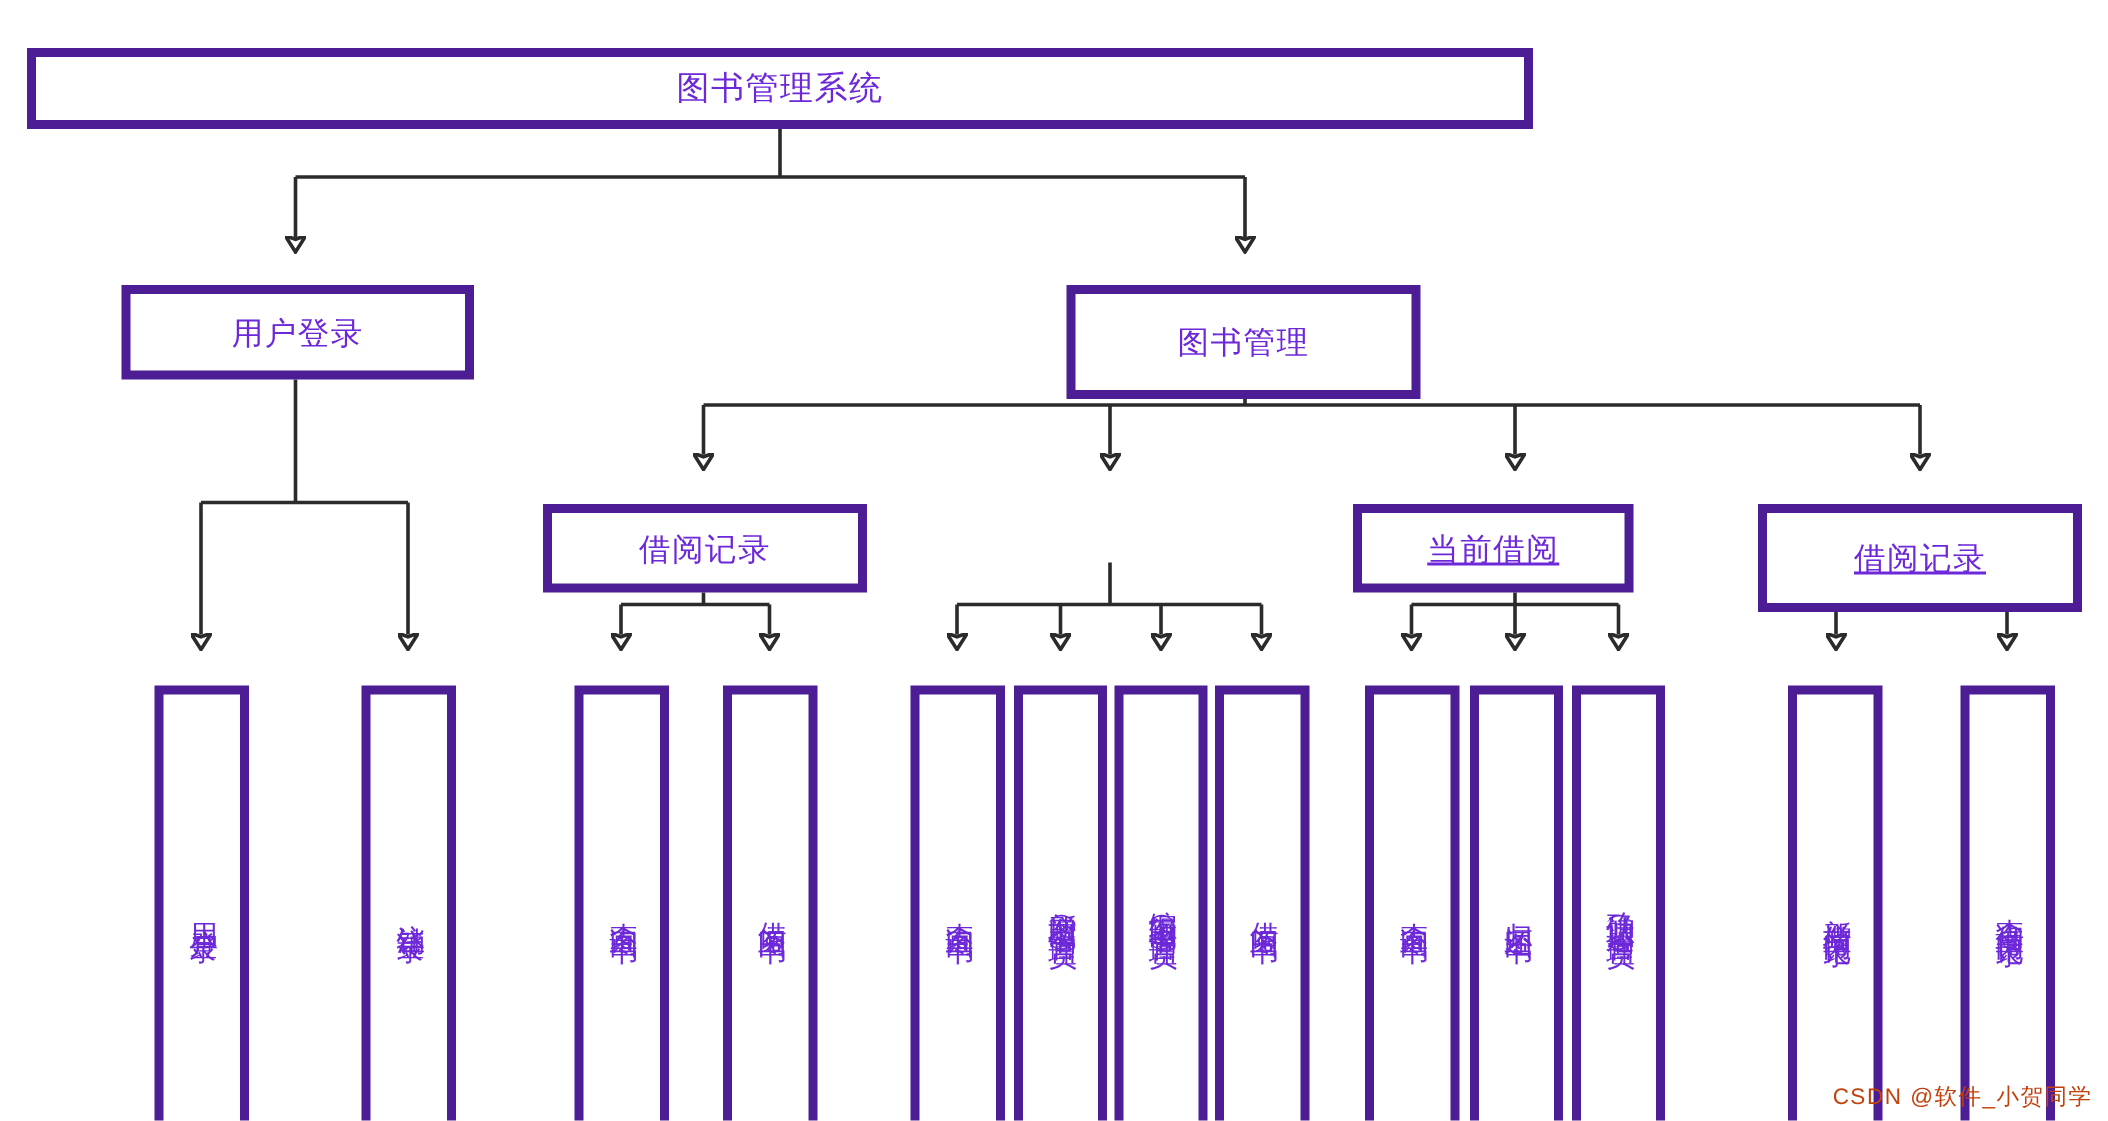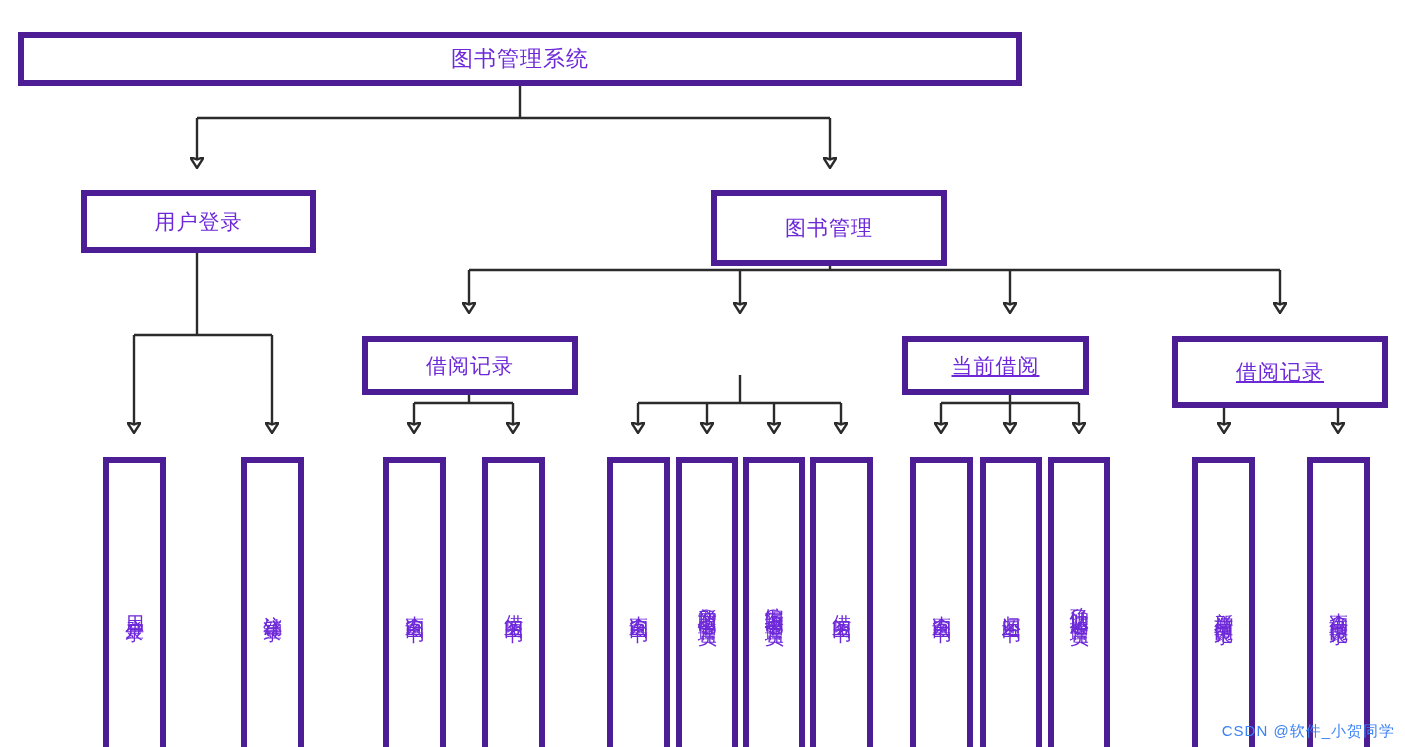--- a/index.html
+++ b/index.html
@@ -52,21 +52,21 @@
     pointer-events:none;
   }
   svg.links line, svg.links path{
     stroke:#2b2b2b;stroke-width:2.4;fill:none;
   }
   .arrow-head{fill:#2b2b2b;stroke:none;}
   #watermark{
     position:absolute;
     right:10px;bottom:6px;
     font-size:15px;
-    color:#3b82f6;
+    color:#c2410c;
     letter-spacing:1px;
     white-space:nowrap;
     pointer-events:none;
   }
 </style>
 </head>
 <body>
 
 <div id="diagram">
 

